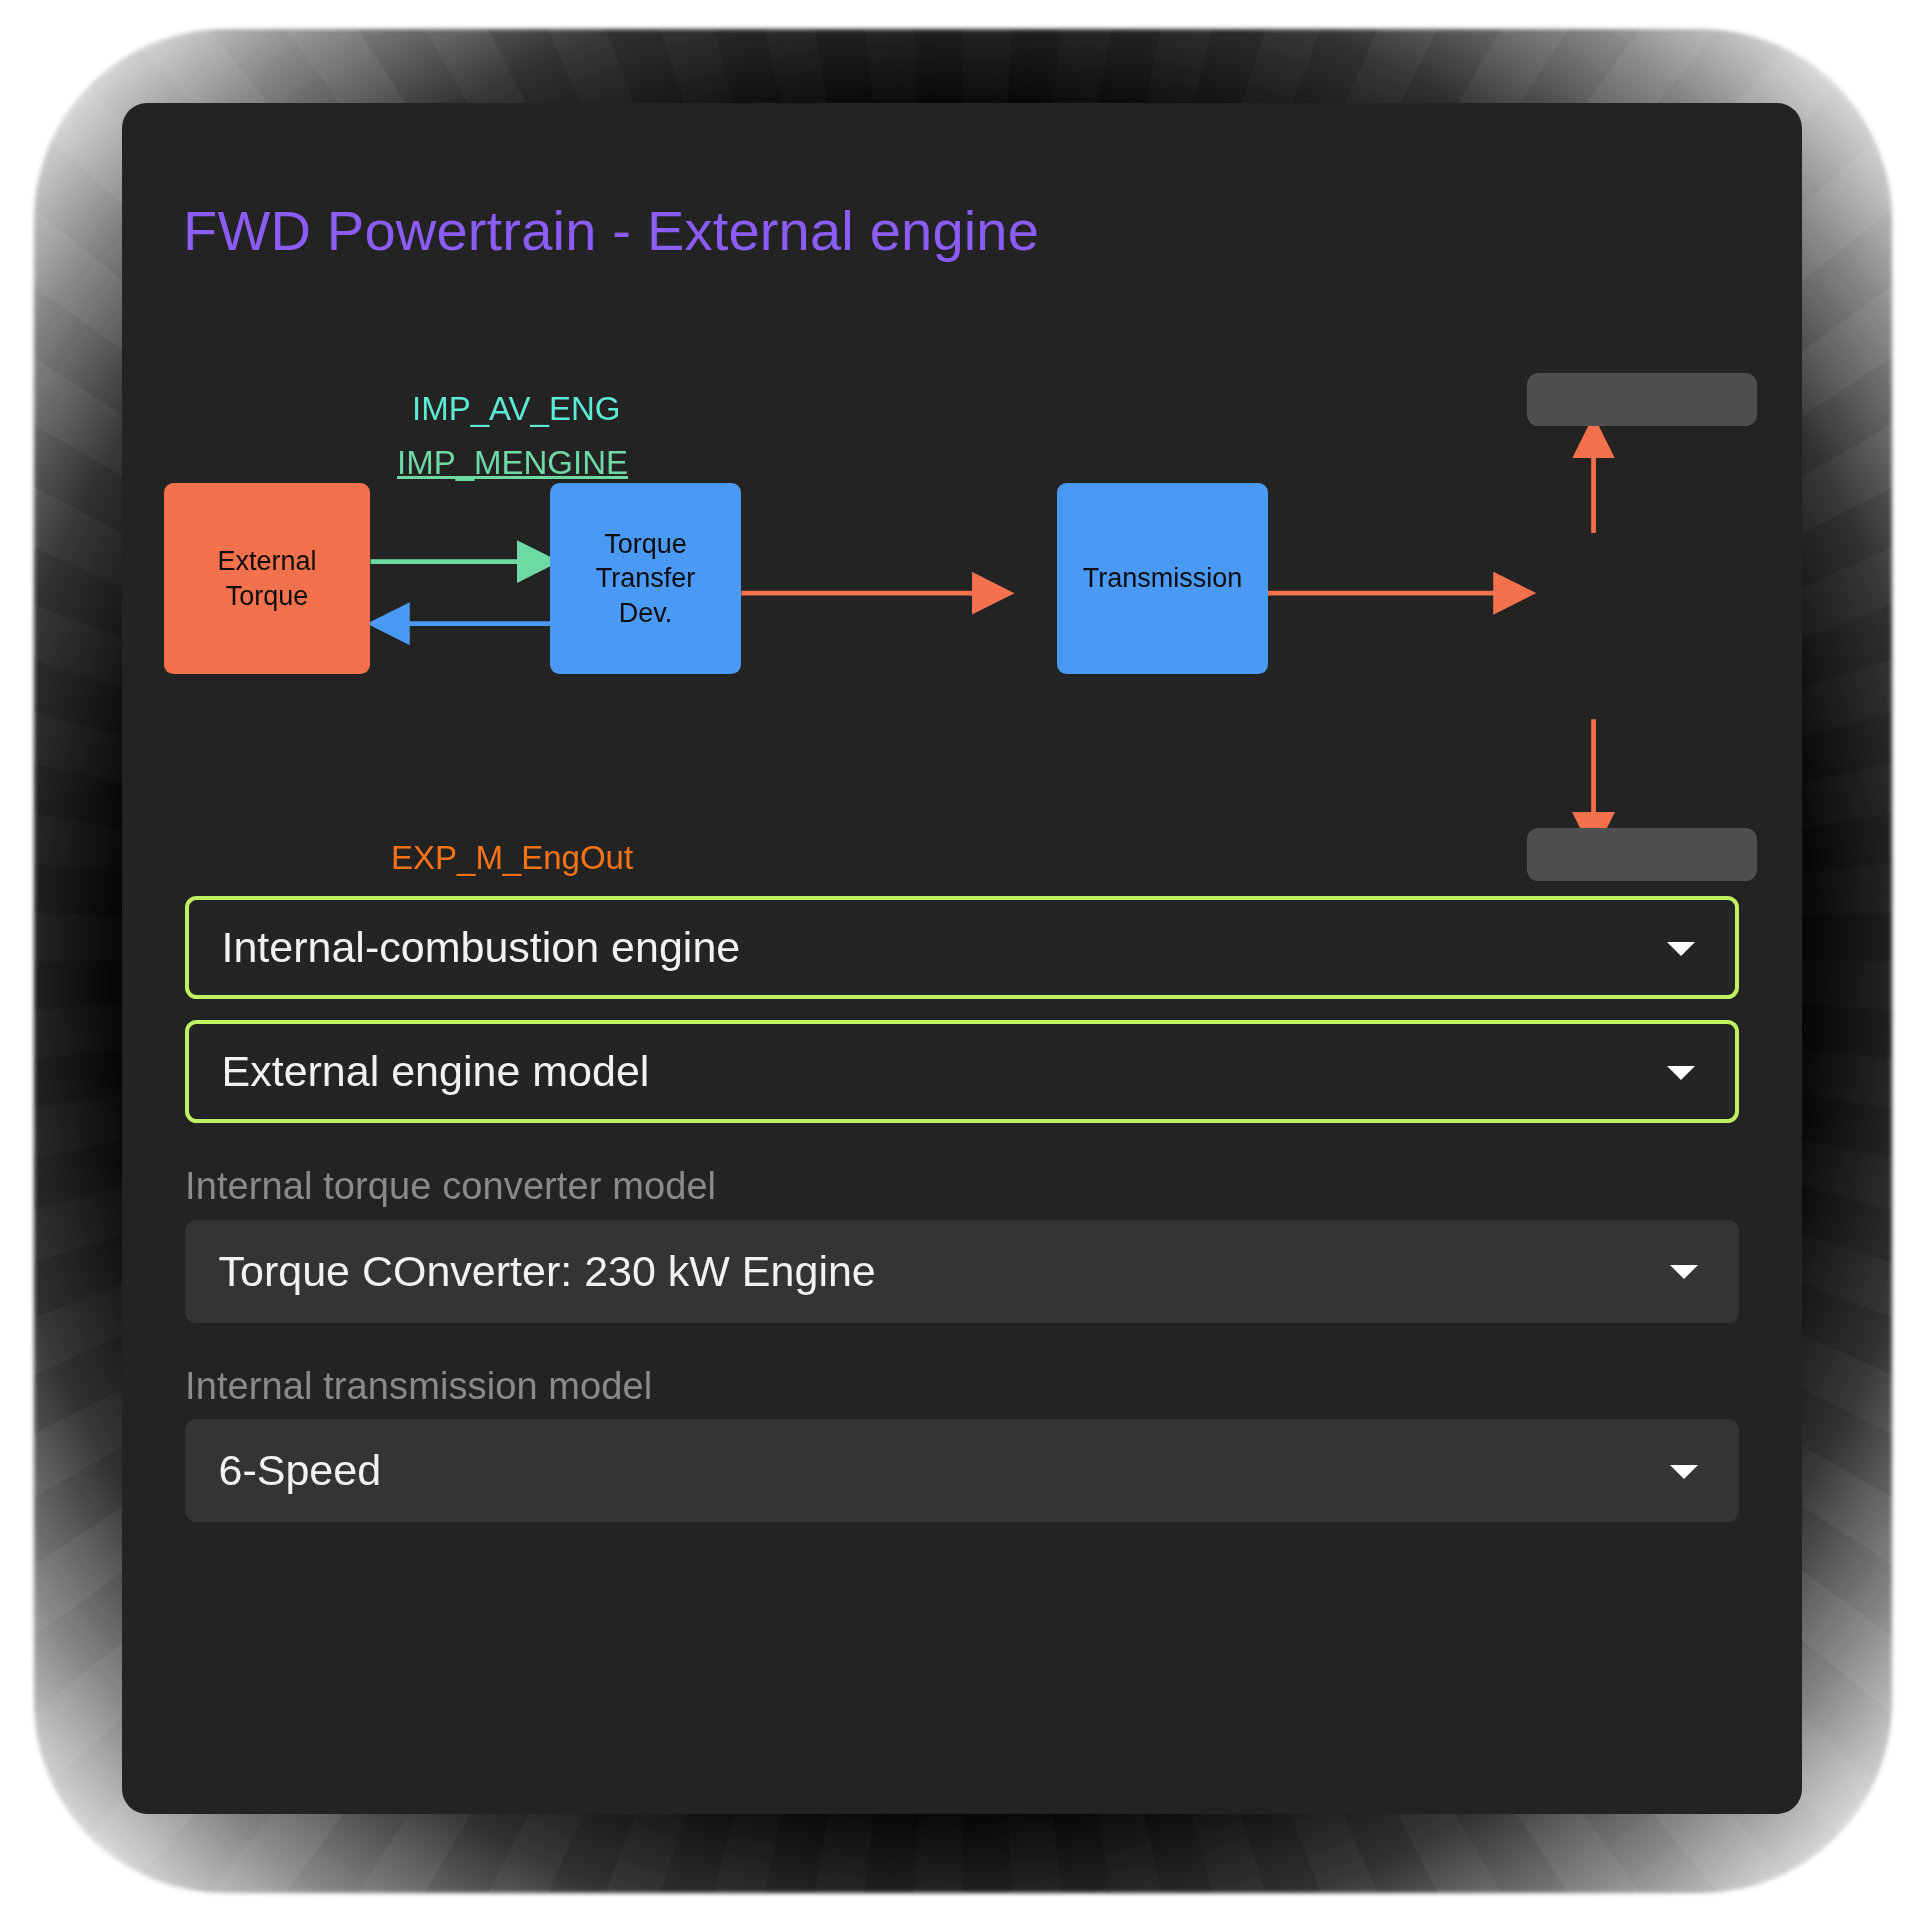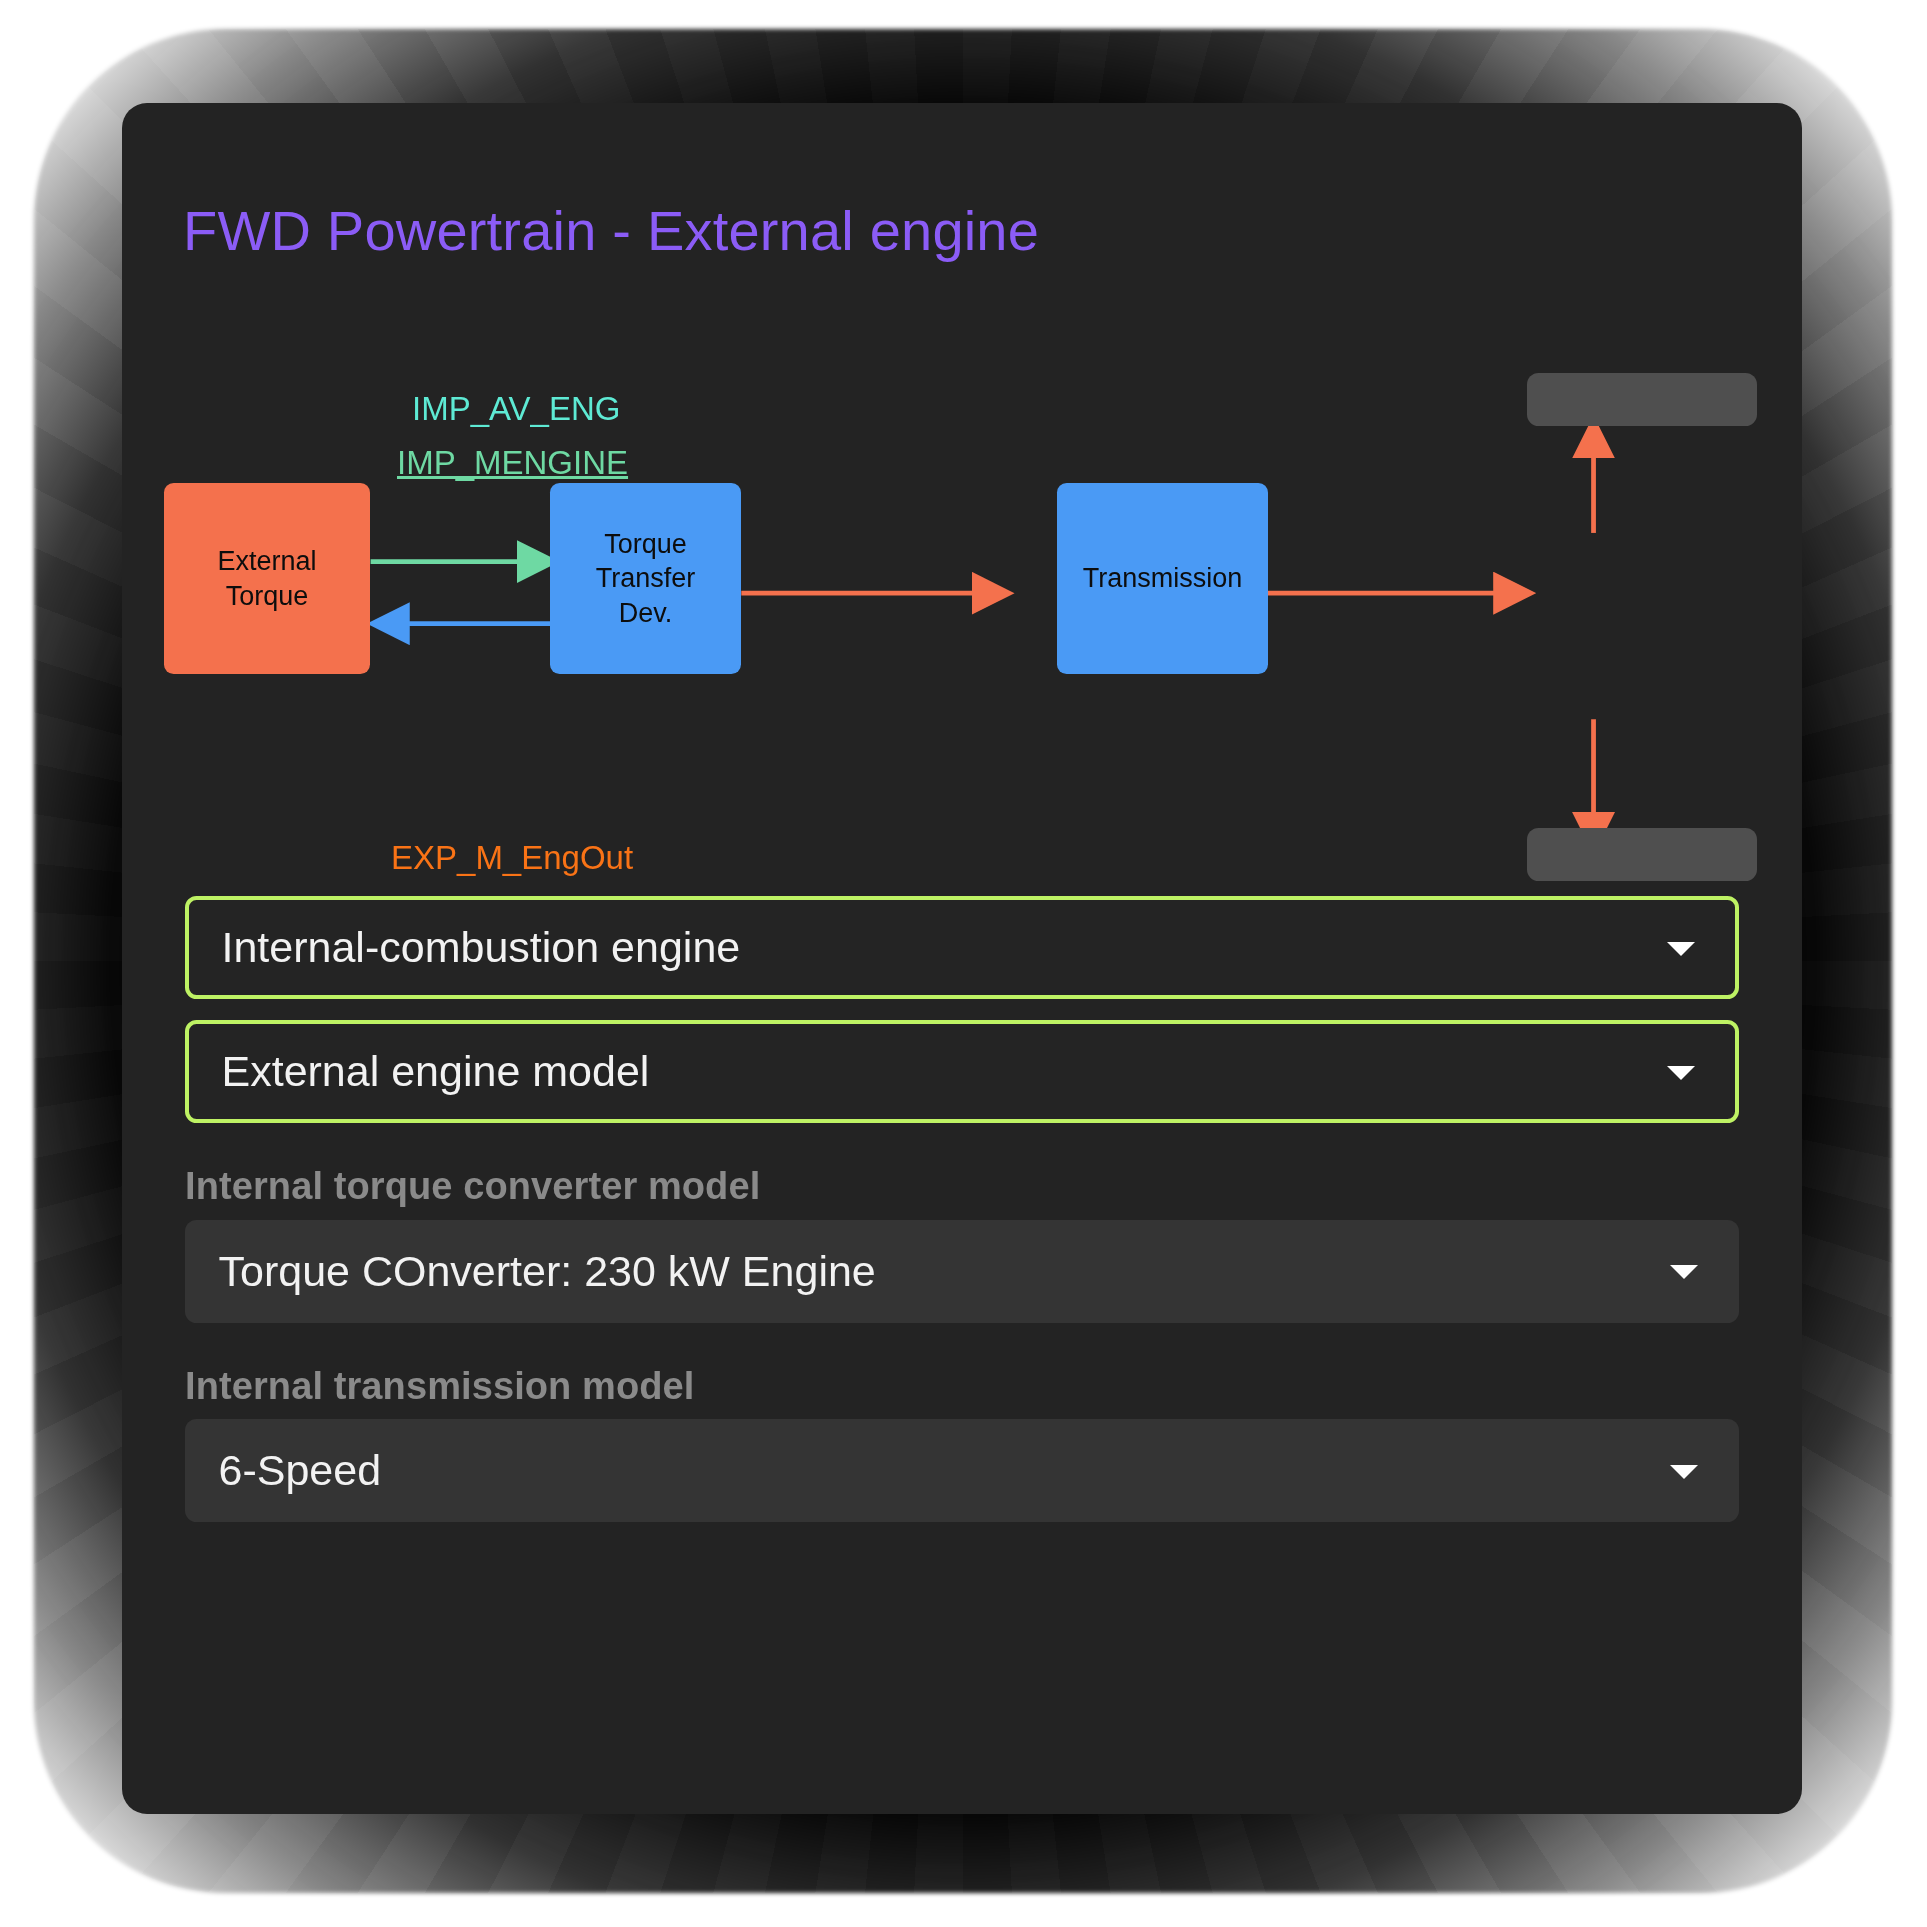--- a/index.html
+++ b/index.html
@@ -105,21 +105,21 @@
   .node-engine   { background: #F4714D; }
   .node-blue     { background: #4A9AF5; }
   .node-wheel    { background: #4F4F4F; border-radius: 11.5px; }
 
   
   .form { position: absolute; left: 0; top: 793px; width: 1680px; }
 
   .field-label {
     font-size: 38px;
     color: #8a8a8a;
-    font-weight: 700;
+    font-weight: 400;
     margin: 0 0 11.5px 63px;
     letter-spacing: 0.1px;
   }
 
   .select {
     position: relative;
     height: 103px;
     margin: 0 63px;
     border-radius: 11.5px;
     display: flex;

